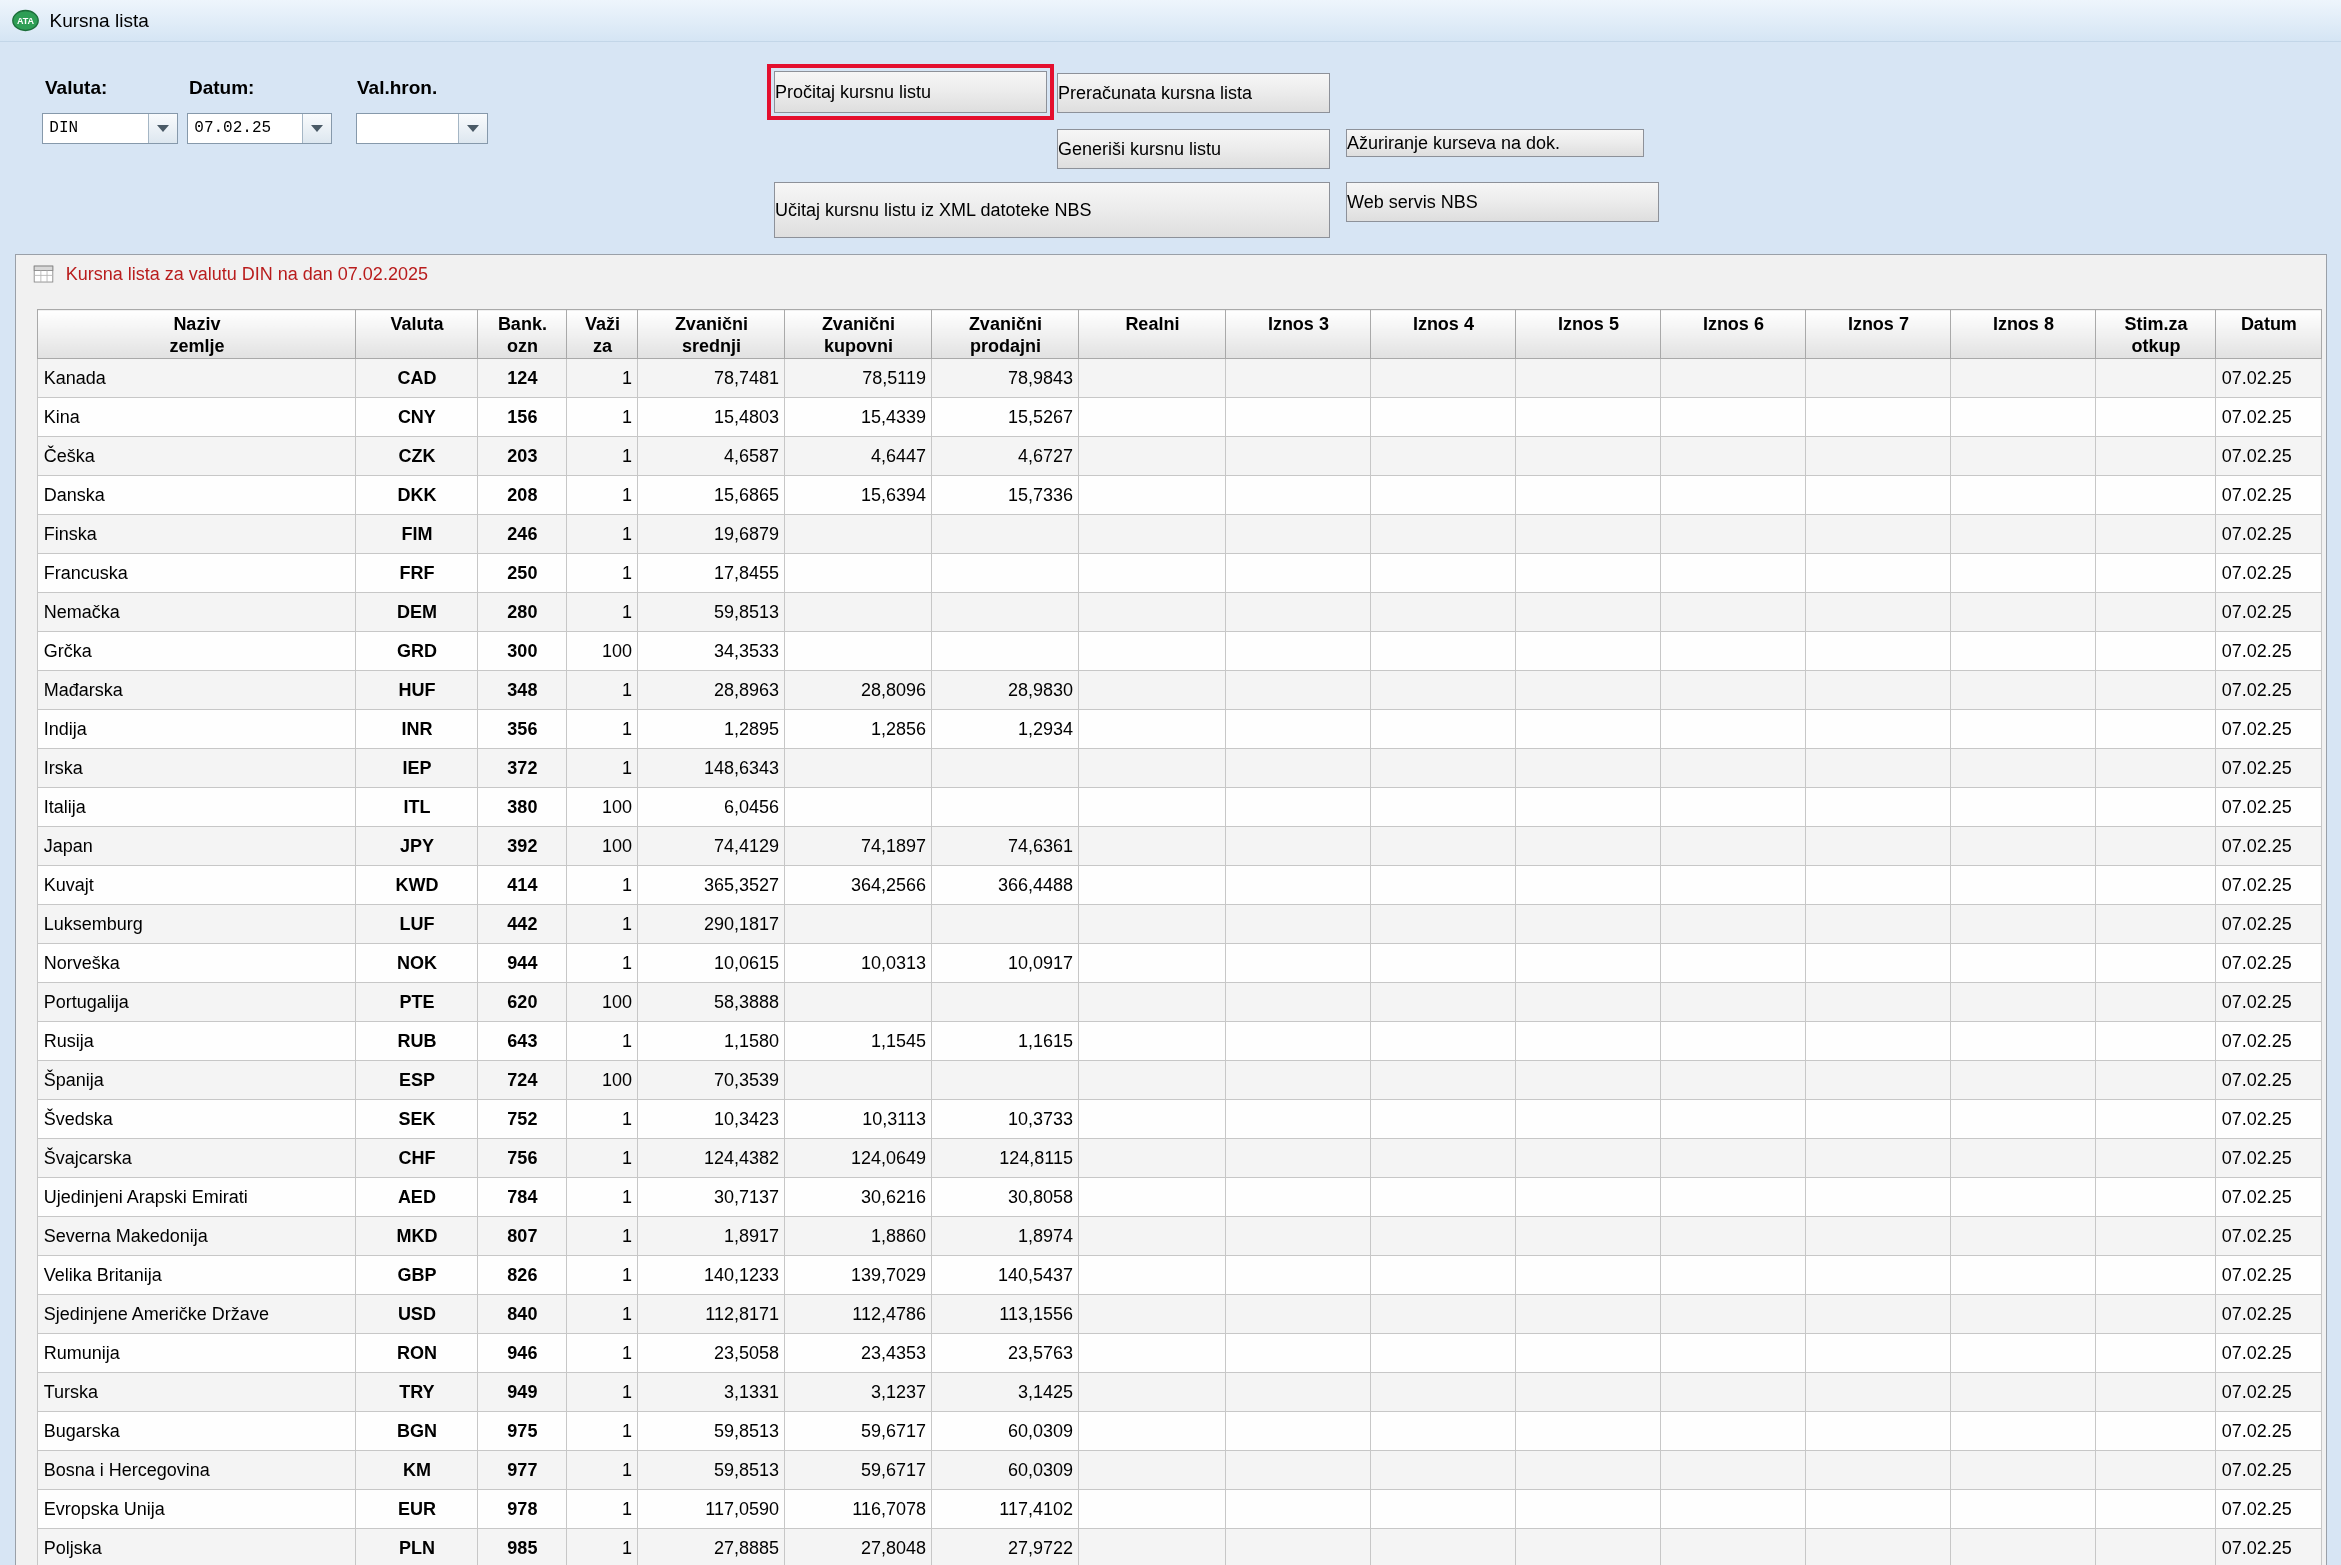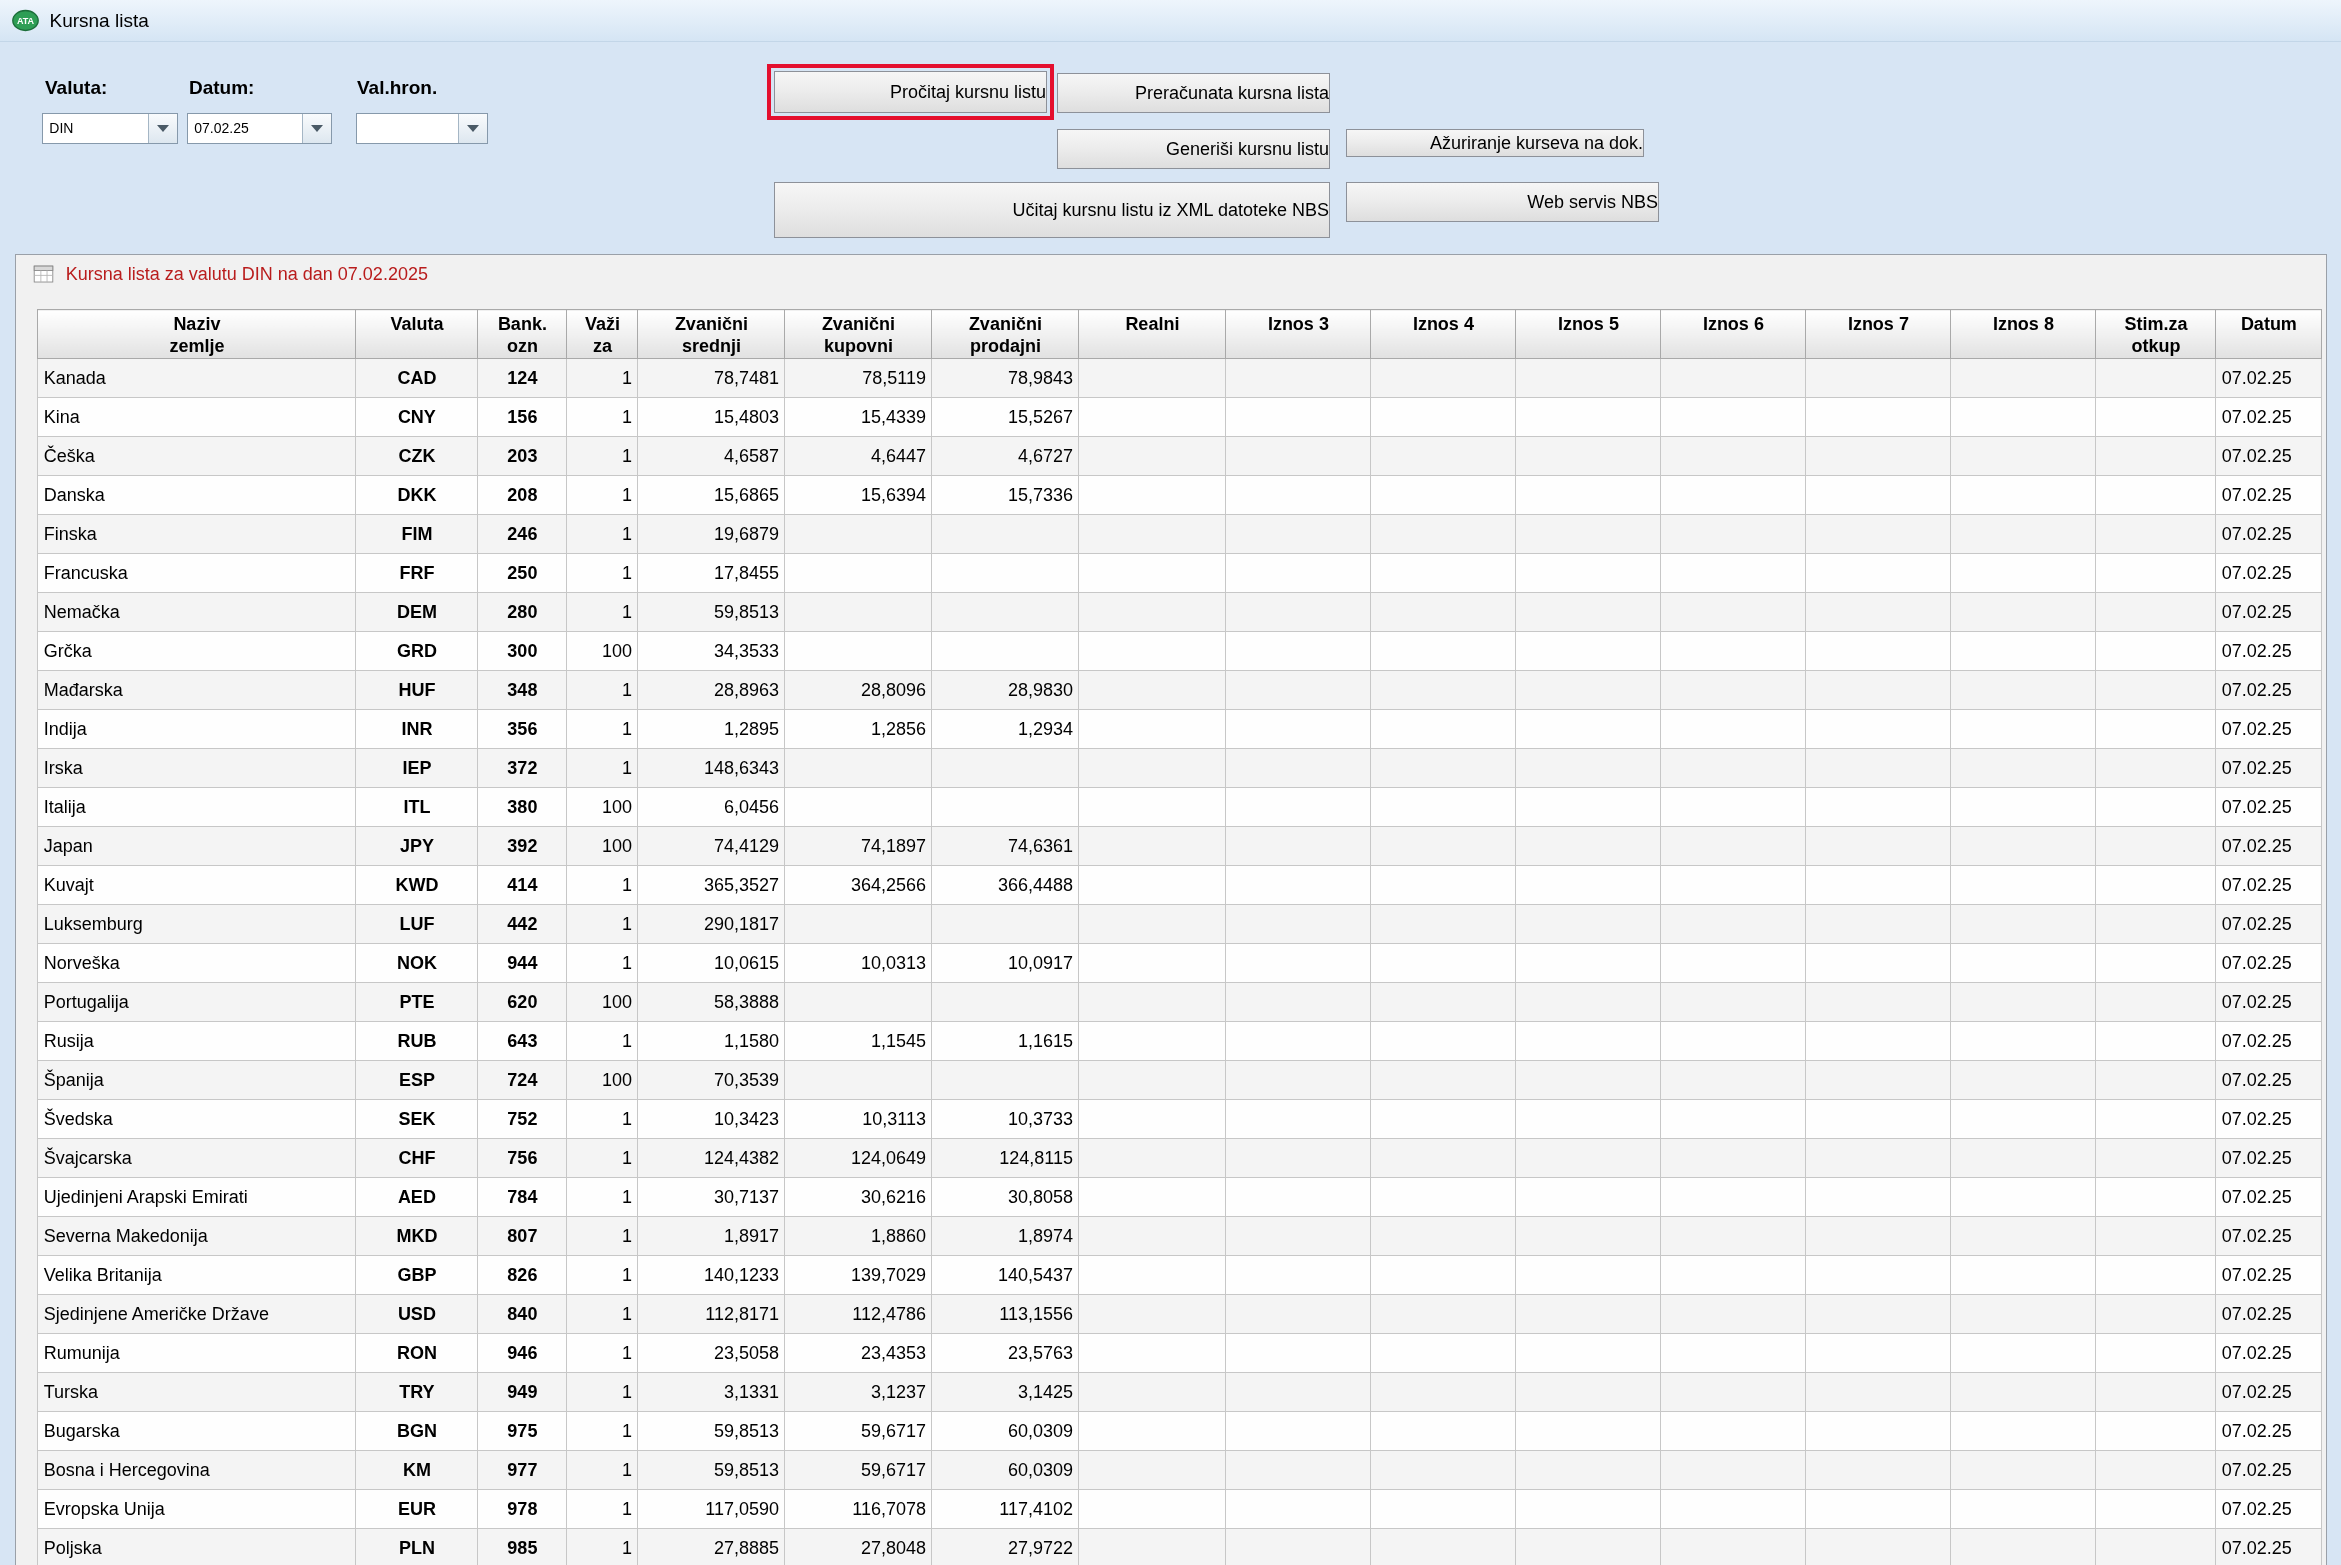--- a/index.html
+++ b/index.html
@@ -28,35 +28,35 @@
   #lbl-datum   { left:189px; top:77px; }
   #lbl-valhron { left:357px; top:77px; }
 
   .combo {
     position:absolute; height:31px; background:#ffffff;
     border:0.9px solid #8699ab; display:flex; align-items:stretch;
   }
   #combo-valuta  { left:42px;  top:113px; width:136px; }
   #combo-datum   { left:187px; top:113px; width:145px; }
   #combo-valhron { left:356px; top:113px; width:132px; }
-  .combo-value { flex:1; font-size:14px; line-height:29.5px; padding:0 6.3px; overflow:hidden; white-space:nowrap; }
+  .combo-value { flex:1; font-size:16px; line-height:29.5px; padding:0 6.3px; overflow:hidden; white-space:nowrap;font-family:Liberation Mono, monospace; }
   .combo-btn {
     width:29.5px; border-left:0.9px solid #a5b6c5;
     background:linear-gradient(#f9fbfd,#dde7ef);
     display:flex; align-items:center; justify-content:center;
   }
   .combo-arrow {
     width:0; height:0;
     border-left:6.3px solid transparent; border-right:6.3px solid transparent;
     border-top:7.1px solid #4a5a66;
   }
 
   .btn {
     position:absolute; font-family:"Liberation Sans", sans-serif;
-    font-size:18px; color:#000; text-align:right;
+    font-size:18px; color:#000; text-align:left;
     background:linear-gradient(#f6f6f6,#ececec 48%,#dedede);
     border:0.9px solid #8d9199; cursor:default;
   }
   #btn-procitaj    { left:774px;  top:71px;  width:273px; height:42px; }
   #btn-preracunata { left:1057px; top:73px;  width:273px; height:40px; }
   #btn-generisi    { left:1057px; top:129px; width:273px; height:40px; }
   #btn-azuriranje  { left:1346px; top:129px; width:298px; height:28px; }
   #btn-ucitaj      { left:774px;  top:182px; width:556px; height:56px; }
   #btn-web         { left:1346px; top:182px; width:313px; height:40px; }
 

